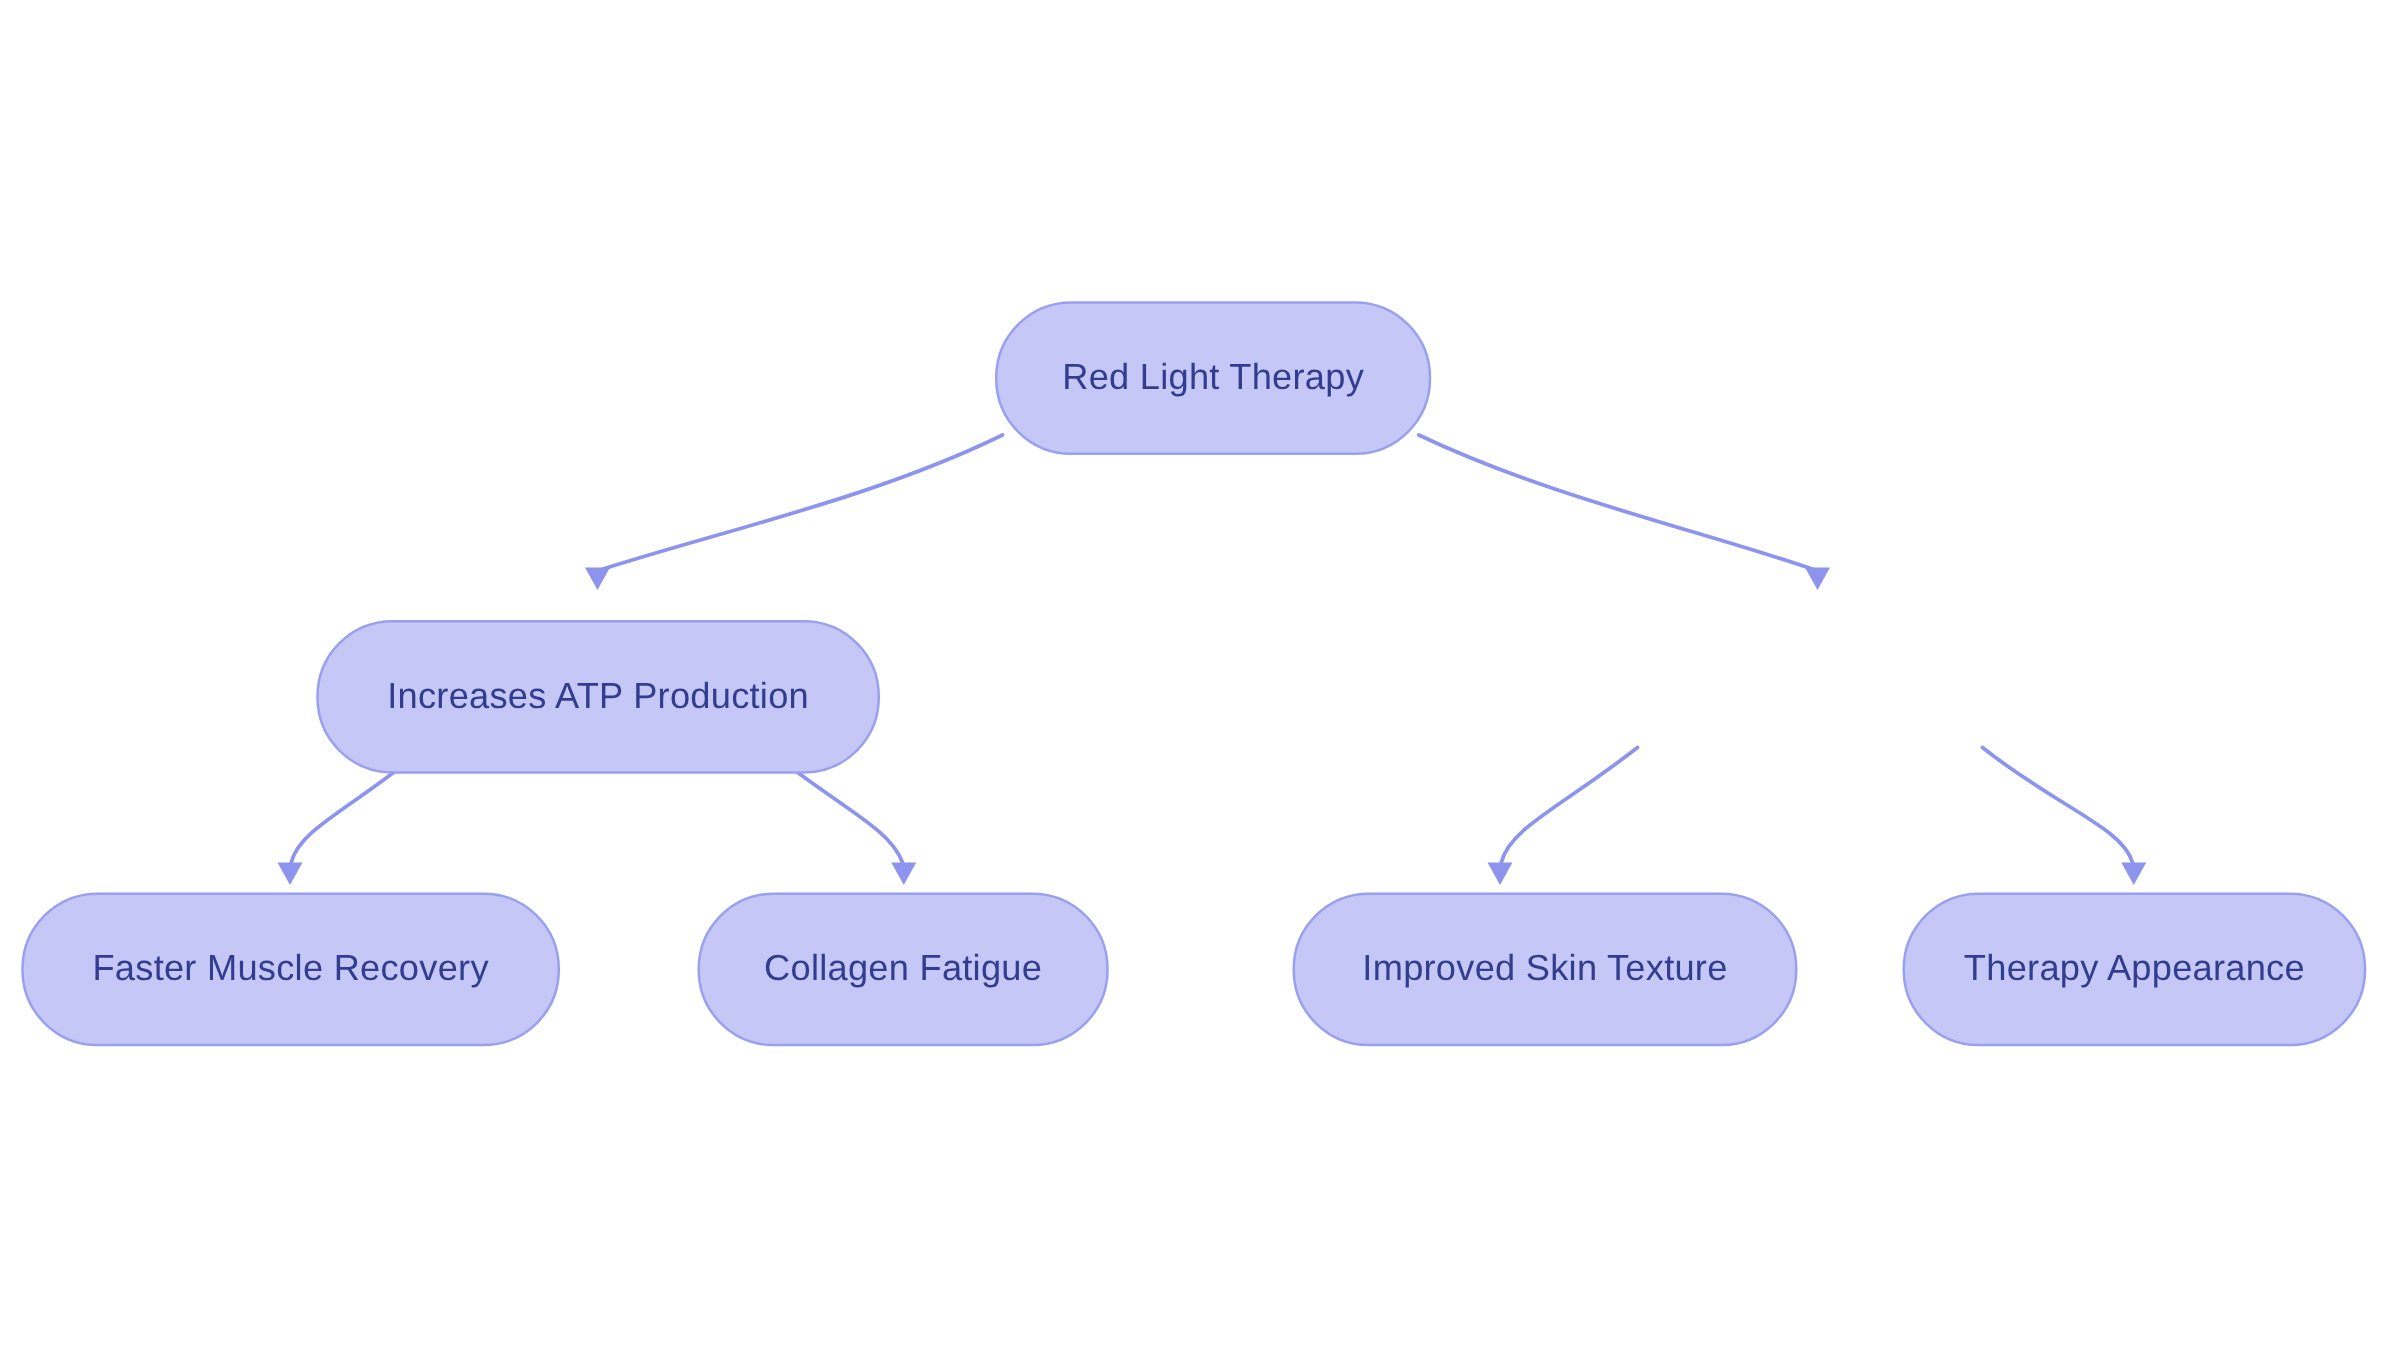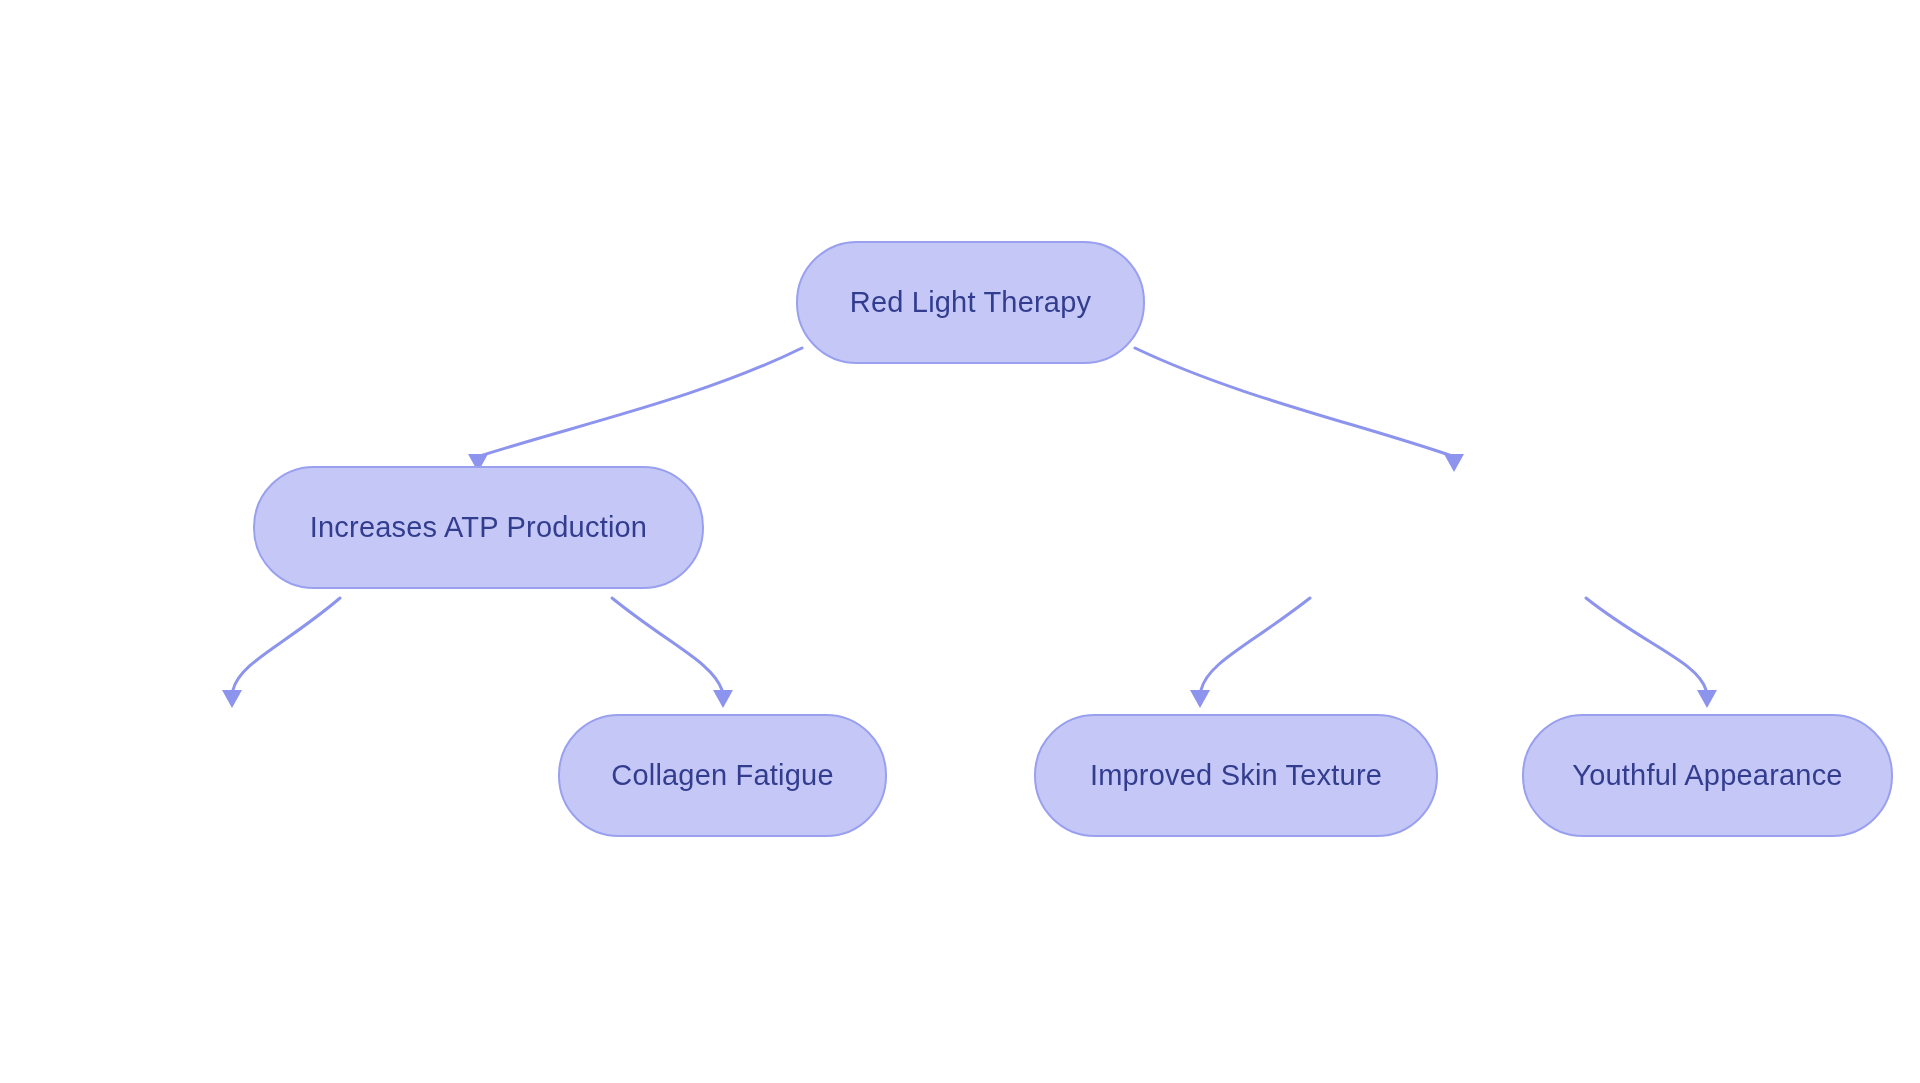--- a/index.html
+++ b/index.html
@@ -79,31 +79,34 @@
     <polygon points="1190,690 1210,690 1200,708"></polygon>
 
     <path d="M 1586 598 C 1645 645, 1698 662, 1706 690"></path>
     <polygon points="1697,690 1717,690 1707,708"></polygon>
   </svg>
 
   <div class="node" style="left:796px; top:241px; width:349px; height:123px;">
     <span>Red Light Therapy</span>
   </div>
 
-  <div class="node" style="left:253px; top:466px; width:451px; height:123px;">
+  <div class="node" style="left:253px; top:496px; width:451px; height:123px;">
     <span>Increases ATP Production</span>
   </div>
 
 
+  <div class="node" style="left:17px; top:714px; width:431px; height:123px;">
+    <span>Faster Muscle Recovery</span>
+  </div>
 
   <div class="node" style="left:558px; top:714px; width:329px; height:123px;">
     <span>Collagen Fatigue</span>
   </div>
 
   <div class="node" style="left:1034px; top:714px; width:404px; height:123px;">
     <span>Improved Skin Texture</span>
   </div>
 
   <div class="node" style="left:1522px; top:714px; width:371px; height:123px;">
-    <span>Youthful Appearance</span>
+    <span>Therapy Appearance</span>
   </div>
 
 </div>
 
 </body></html>

